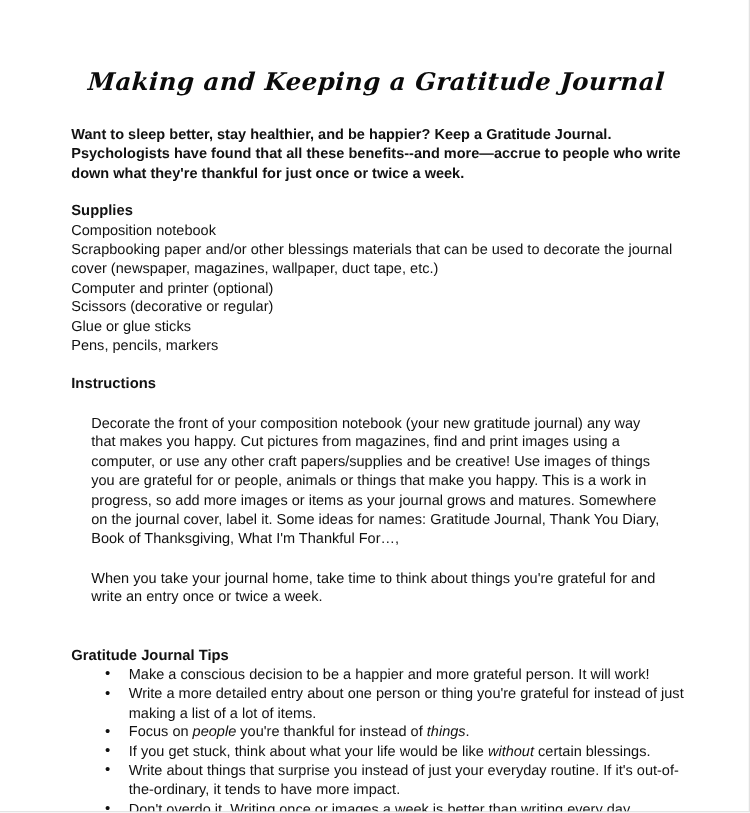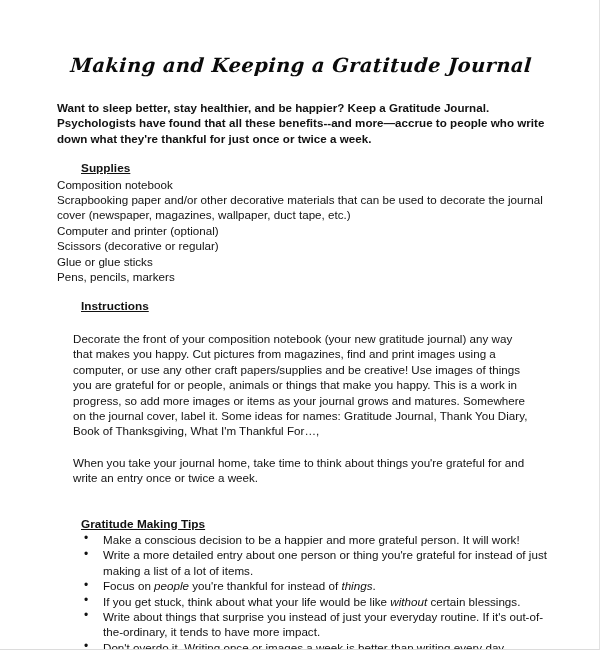--- a/index.html
+++ b/index.html
@@ -55,23 +55,21 @@
   }
   .section-heading {
     margin: 0;
     padding-top: 15px;
     font-size: 11.8px;
     font-weight: bold;
     line-height: 15.4px;
     display: block;
   }
   .section-heading span.ul {
-    text-decoration: underline;
     text-underline-offset: 1px;
-    margin-left: 24px;
   }
   .plain-list {
     margin: 0;
     padding: 0;
     list-style: none;
   }
   .plain-list li {
     margin: 0;
     padding: 0;
   }
@@ -109,33 +107,33 @@
   <div class="doc">
 
     <h1 class="doc-title">Making and Keeping a Gratitude Journal</h1>
 
     <p class="intro">Want to sleep better, stay healthier, and be happier?  Keep a Gratitude Journal. Psychologists have found that all these benefits--and more—accrue to people who write down what they're thankful for just once or twice a week.</p>
 
     <h2 class="section-heading"><span class="ul">Supplies</span></h2>
 
     <ul class="plain-list">
       <li>Composition notebook</li>
-      <li>Scrapbooking paper and/or other decorative materials that can be used to decorate the journal cover (newspaper, magazines, wallpaper, duct tape, etc.)</li>
+      <li>Scrapbooking paper and/or other blessings materials that can be used to decorate the journal cover (newspaper, magazines, wallpaper, duct tape, etc.)</li>
       <li>Computer and printer (optional)</li>
       <li>Scissors (decorative or regular)</li>
       <li>Glue or glue sticks</li>
       <li>Pens, pencils, markers</li>
     </ul>
 
     <h2 class="section-heading"><span class="ul">Instructions</span></h2>
 
     <p class="para">Decorate the front of your composition notebook (your new gratitude journal) any way that makes you happy.  Cut pictures from magazines, find and print images using a computer, or use any other craft papers/supplies and be creative! Use images of things you are grateful for or people, animals or things that make you happy.  This is a work in progress, so add more images or items as your journal grows and matures. Somewhere on the journal cover, label it.  Some ideas for names:  Gratitude Journal, Thank You Diary, Book of Thanksgiving, What I'm Thankful For…,</p>
     <p class="para tight">When you take your journal home, take time to think about things you're grateful for and write an entry once or twice a week.</p>
 
-    <h2 class="section-heading"><span class="ul">Gratitude Making Tips</span></h2>
+    <h2 class="section-heading"><span class="ul">Gratitude Journal Tips</span></h2>
 
     <ul class="bullet-list" id="tips-list">
         <li><span>Make a conscious decision to be a happier and more grateful person.  It will work!</span></li>
         <li><span>Write a more detailed entry about one person or thing you're grateful for instead of just making a list of a lot of items.</span></li>
         <li><span>Focus on </span><em>people</em><span> you're thankful for instead of </span><em>things</em><span>.</span></li>
         <li><span>If you get stuck, think about what your life would be like </span><em>without</em><span> certain blessings.</span></li>
         <li><span>Write about things that surprise you instead of just your everyday routine.  If it's out-of-the-ordinary, it tends to have more impact.</span></li>
         <li><span>Don't overdo it.  Writing once or images a week is better than writing every day.</span></li>
       </ul>
 

